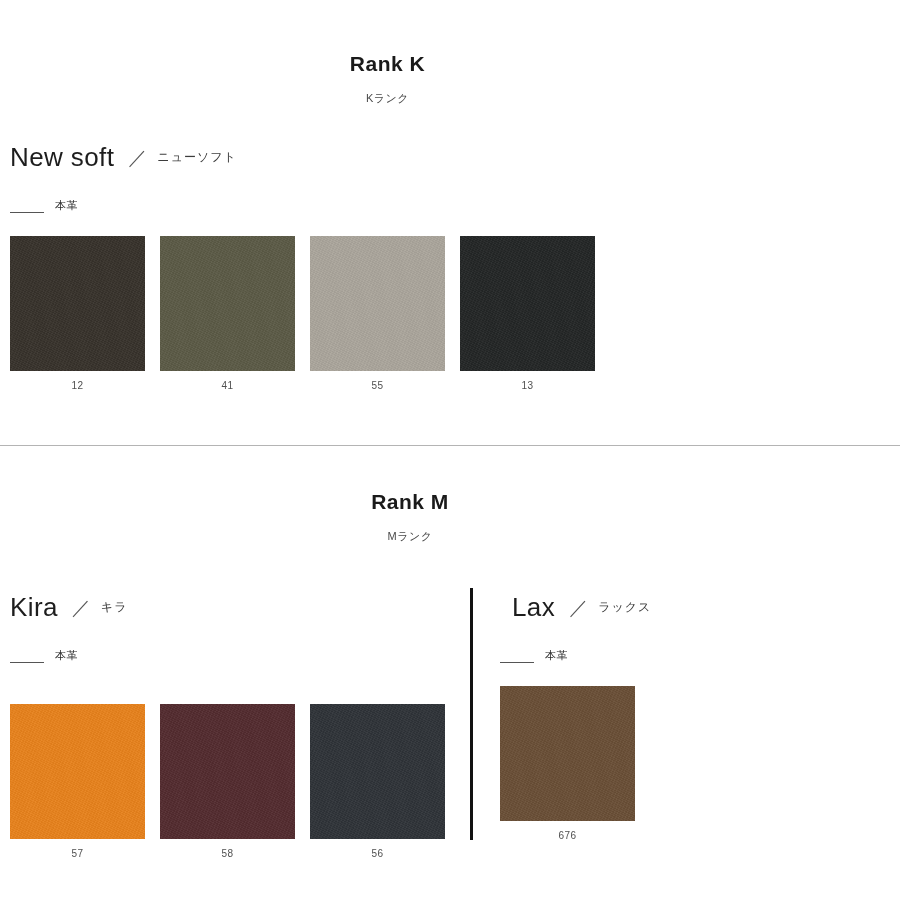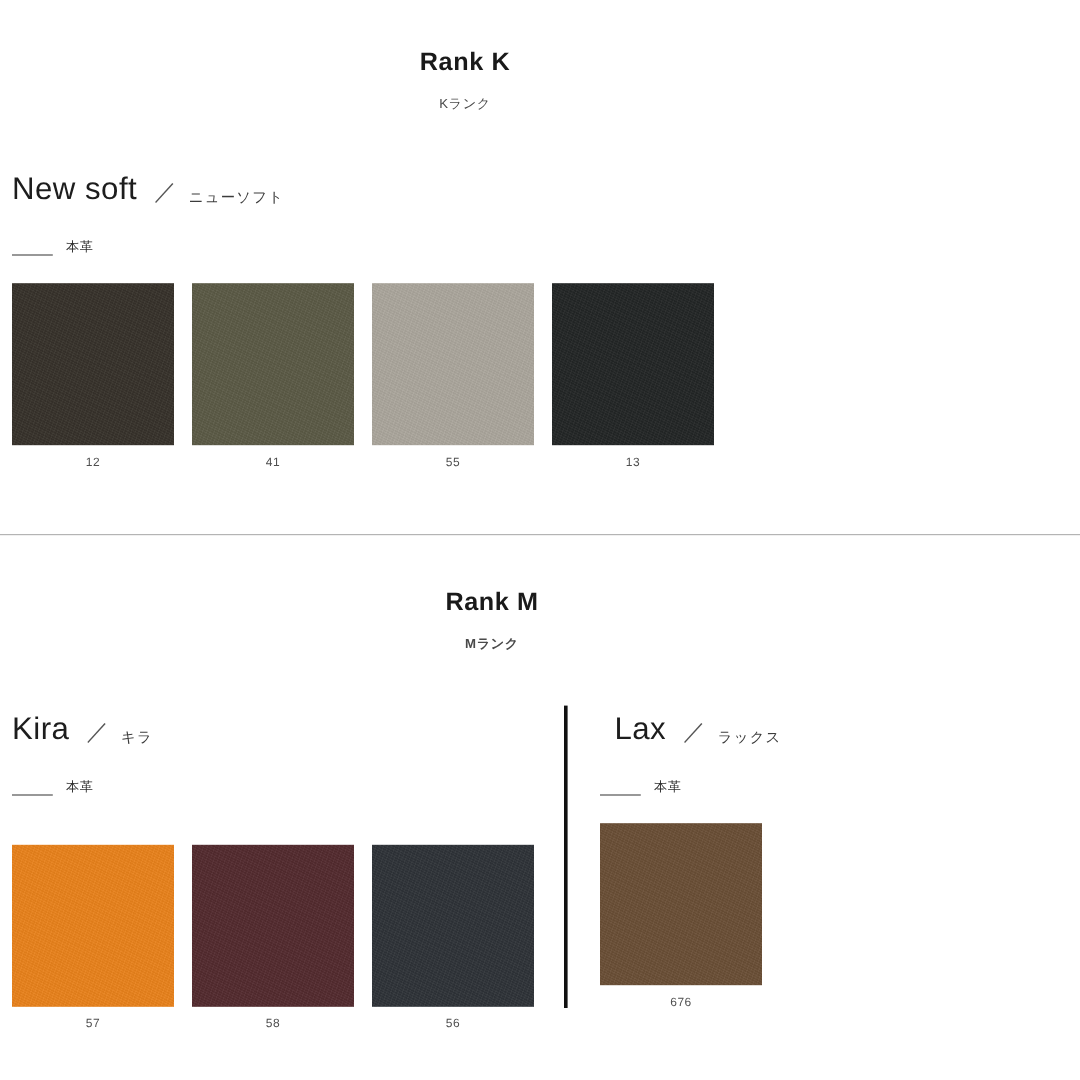--- a/index.html
+++ b/index.html
@@ -30,21 +30,21 @@
   }
   .rank-sub {
     font-size: 11px;
     color: #4a4a4a;
     letter-spacing: 0.5px;
   }
 
   
   .material-head {
     display: flex;
-    align-items: flex-end;
+    align-items: center;
   }
   .material-name {
     font-size: 26px;
     font-weight: 400;
     color: #1d1d1d;
     letter-spacing: 0.4px;
   }
   .material-slash {
     font-size: 19px;
     color: #555555;
@@ -114,30 +114,30 @@
     background: #b4b4b4;
   }
   .v-divider {
     width: 3px;
     background: #111111;
   }
 
   
   .abs { position: absolute; }
 
-  #rank-k-banner   { left: 0;   top: 40px;  width: 775px; }
+  #rank-k-banner   { left: 0;   top: 52px;  width: 775px; }
   #rank-k-sub      { margin-top: 15px; }
   #newsoft-head    { left: 10px; top: 142px; }
   #newsoft-tag     { left: 10px; top: 198px; }
   #newsoft-swatches{ left: 10px; top: 236px; }
 
   #section-divider { left: 0;   top: 445px; }
 
   #rank-m-banner   { left: 0;   top: 490px; width: 820px; }
-  #rank-m-sub      { margin-top: 15px; font-weight: bold; }
+  #rank-m-sub      { margin-top: 15px; }
 
   #kira-head       { left: 10px; top: 592px; }
   #kira-tag        { left: 10px; top: 648px; }
   #kira-swatches   { left: 10px; top: 704px; }
 
   #column-divider  { left: 470px; top: 588px; height: 252px; }
 
   #lax-head        { left: 512px; top: 592px; }
   #lax-tag         { left: 500px; top: 648px; }
   #lax-swatches    { left: 500px; top: 686px; }

